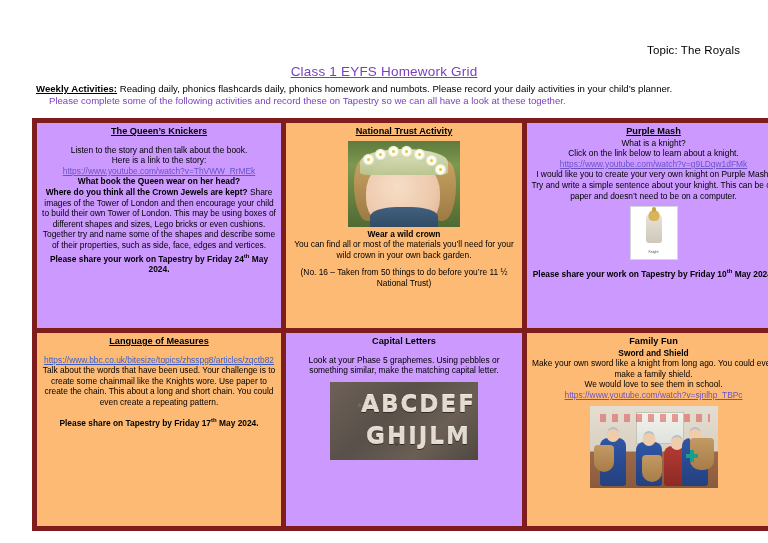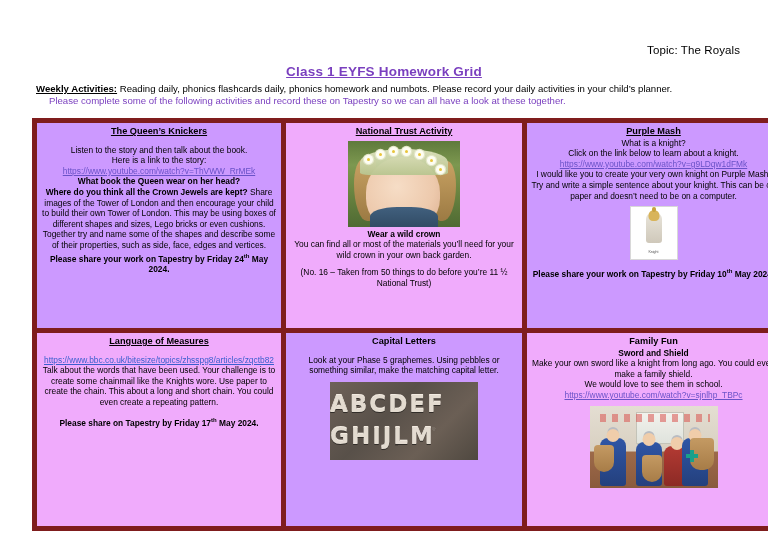--- a/index.html
+++ b/index.html
@@ -31,21 +31,21 @@
     letter-spacing: .1px;
     white-space: nowrap;
   }
 
   .doc-title {
     position: absolute;
     left: 0; right: 0;
     top: 64px;
     text-align: center;
     font-size: 13.5px;
-    font-weight: bold;
+    font-weight: normal;
     color: #7a3fbf;
     text-decoration: underline;
     letter-spacing: .2px;
   }
 
   .weekly {
     position: absolute;
     left: 36px;
     right: 22px;
     top: 83px;
@@ -86,21 +86,21 @@
     padding: 3px 4px 4px 4px;
     text-align: center;
     font-size: 8.4px;
     line-height: 10.6px;
   }
   .col-a { width: 236px; }
   .col-b { width: 228px; }
   .col-c { width: 245px; }
 
   .purple-cell { background: #cc99ff; }
-  .white-cell  { background: #f0abfc; }
+  .white-cell  { background: #fdba74; }
 
   .row-top td { height: 198px; }
   .row-bot td { height: 186px; }
 
   .cell-title {
     font-weight: bold;
     text-decoration: underline;
     font-size: 9.2px;
     display: block;
     margin-bottom: 1px;
@@ -222,29 +222,30 @@
       radial-gradient(circle at 70% 60%, rgba(255,255,255,.08) 0 2px, transparent 2px),
       radial-gradient(circle at 45% 80%, rgba(0,0,0,.18) 0 2px, transparent 2px),
       linear-gradient(135deg,#6e6158,#585049 40%,#6b5f55 70%,#4f4840);
     position: relative;
     overflow: hidden;
     border: 0;
   }
   .photo-pebbles .letters {
     position: absolute;
     left: 0; right: 0; top: 6px;
-    text-align: left;
+    text-align: center;
     font-family: "DejaVu Sans", sans-serif;
     font-weight: bold;
     font-size: 23px;
     line-height: 32px;
     letter-spacing: 2px;
     color: #efe7dc;
     text-shadow: 0 1px 0 #2e2a26, 0 -1px 0 #fff8ee;
     opacity: .92;
+    padding-left: 29px;
   }
 
   .photo-kids {
     width: 128px; height: 82px;
     margin: 5px auto 2px auto;
     display: block;
     position: relative;
     overflow: hidden;
     background: linear-gradient(180deg,#e4ded2 0%, #d8d0c1 55%, #9d6a49 56%, #8a5a3d 100%);
   }

